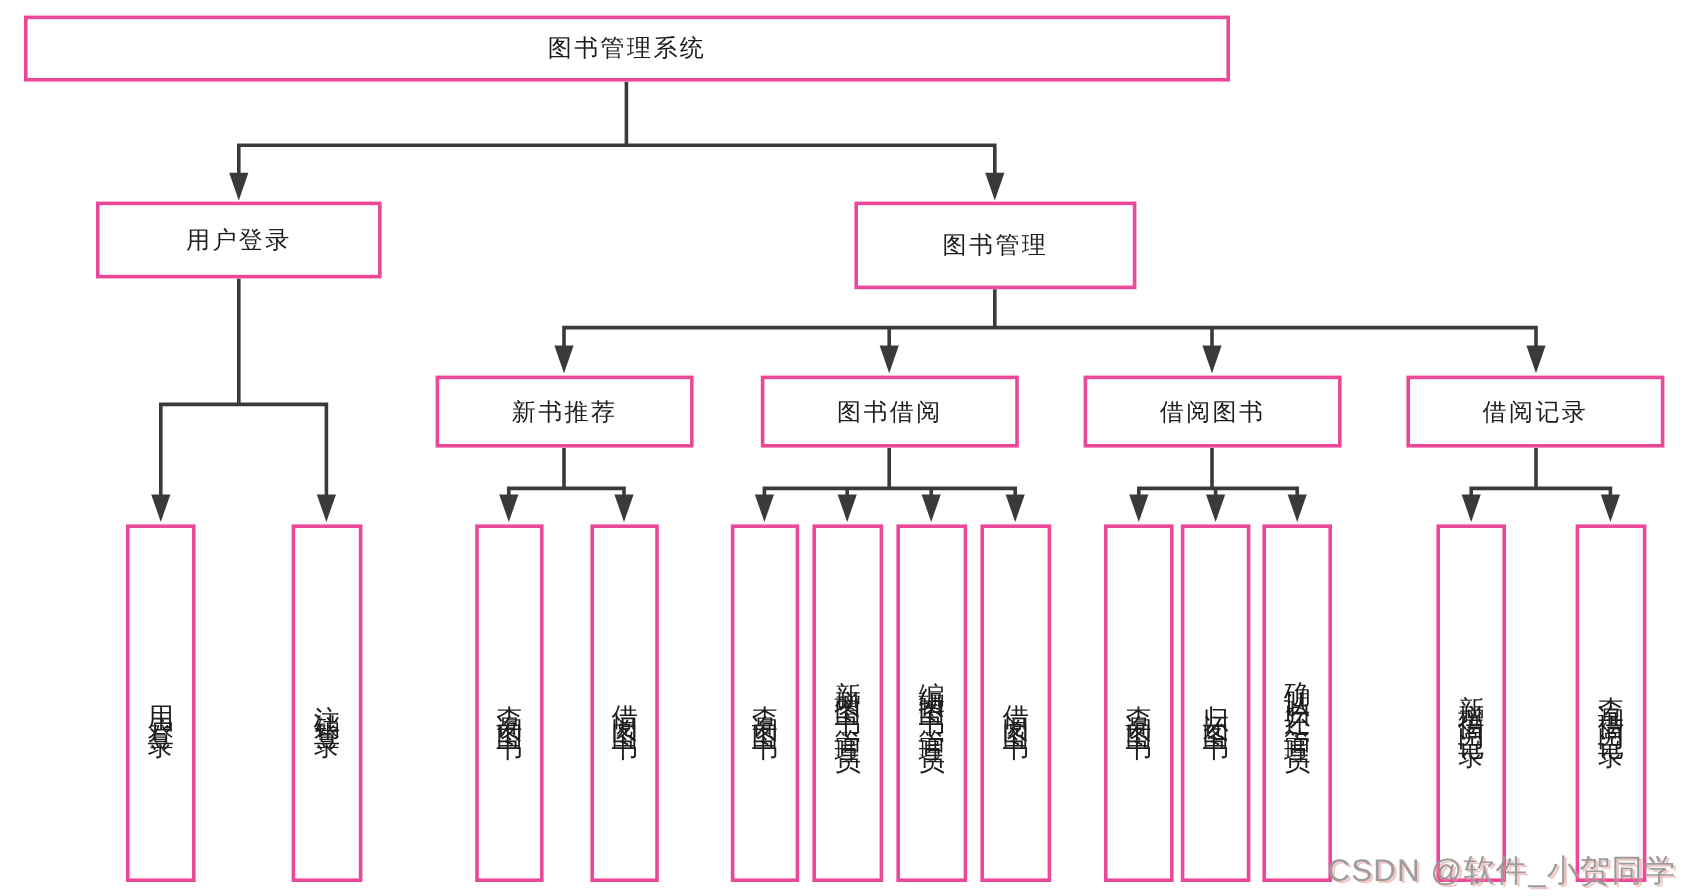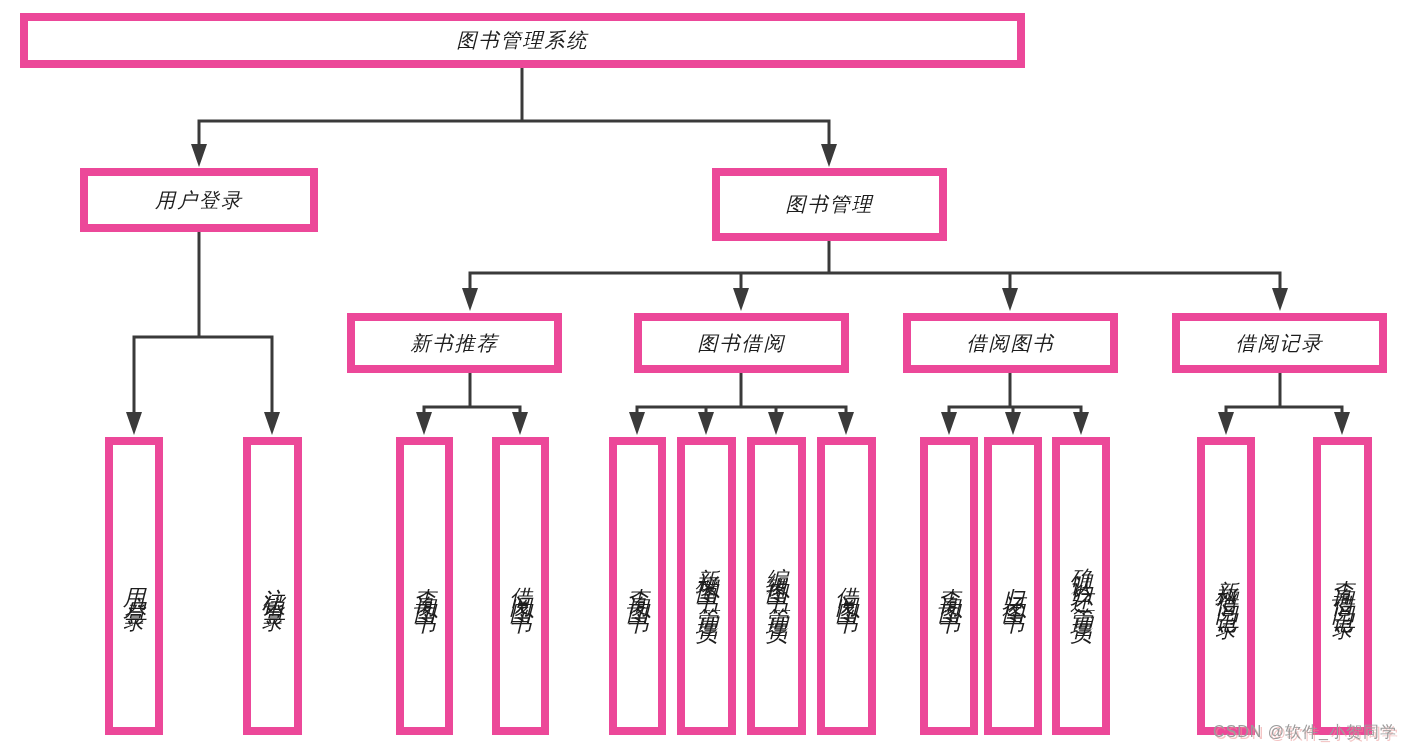--- a/index.html
+++ b/index.html
@@ -16,34 +16,33 @@
     left: 0; top: 0;
     width: 1405px;
     height: 747px;
     pointer-events: none;
   }
   .wires path { stroke: #3a3a3a; stroke-width: 3; fill: none; }
   .wires polygon { fill: #3a3a3a; stroke: none; }
   .box {
     position: absolute;
     box-sizing: border-box;
-    border: 8px solid #ec4899;
+    border: 3px solid #ec4899;
     background: #ffffff;
     display: flex;
     align-items: center;
     justify-content: center;
     color: #1d1d1d;
-    font-style: italic;
   }
   .hlabel { font-size: 20px; letter-spacing: 2px; white-space: nowrap; }
   .root  { left: 20px;  top: 13px;  width: 1005px; height: 55px; }
   .n2a   { left: 80px;  top: 168px; width: 238px;  height: 64px; }
   .n2b   { left: 712px; top: 168px; width: 235px;  height: 73px; }
   .n3    { top: 313px; width: 215px; height: 60px; }
-  .n3a   { left: 347px; }
+  .n3a   { left: 363px; }
   .n3b   { left: 634px; }
   .n3c   { left: 903px; }
   .n3d   { left: 1172px; }
   .leaf  { top: 437px; height: 298px; }
   .vtext {
     writing-mode: vertical-rl;
     text-orientation: mixed;
     font-size: 22px;
     letter-spacing: 8px;
     line-height: 1;
@@ -59,21 +58,21 @@
   .lf8  { left: 817px;  width: 59px; }
   .lf9  { left: 920px;  width: 58px; }
   .lf10 { left: 984px;  width: 58px; }
   .lf11 { left: 1052px; width: 58px; }
   .lf12 { left: 1197px; width: 58px; }
   .lf13 { left: 1313px; width: 59px; }
   .watermark {
     position: absolute;
     right: 8px;
     bottom: 4px;
-    font-size: 16px;
+    font-size: 26px;
     letter-spacing: 1px;
     color: #9c9c9c;
     text-shadow: 2px 2px 0 rgba(235, 150, 150, 0.55);
     white-space: nowrap;
   }
 </style>
 </head>
 <body>
 
 <div class="canvas">

